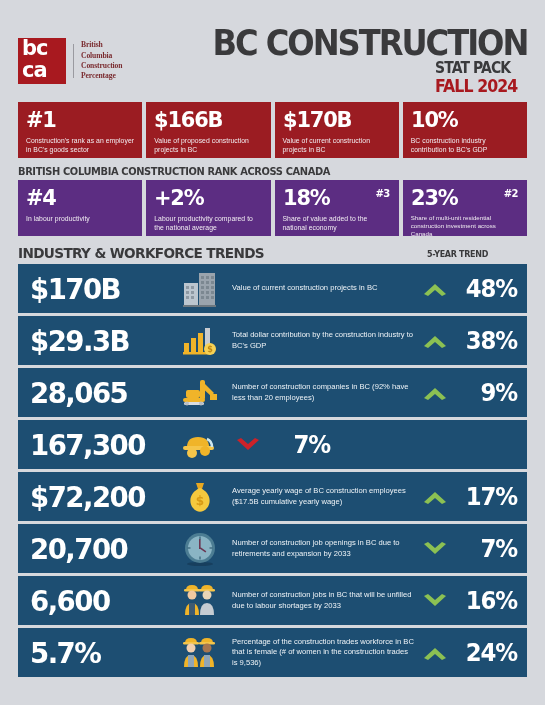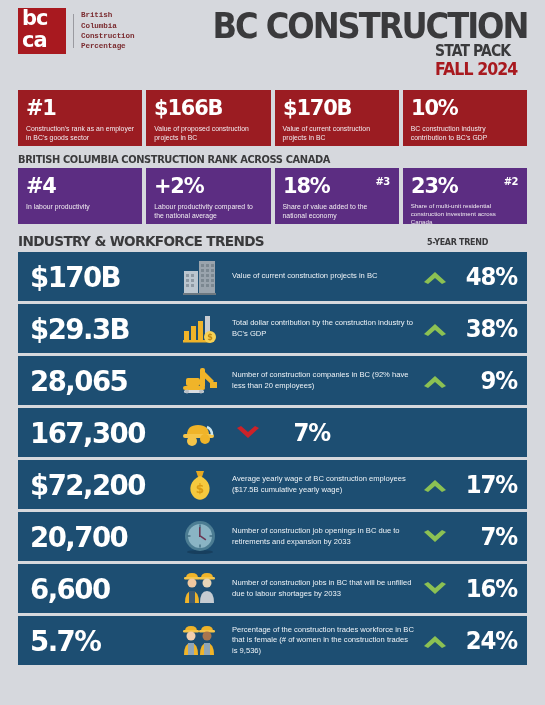--- a/index.html
+++ b/index.html
@@ -20,23 +20,23 @@
     height: 705px;
     background: #d6d8dd;
     box-sizing: border-box;
     padding: 0 18px;
     position: relative;
   }
 
   
   .header {
     display: flex;
-    align-items: flex-start;
+    align-items: center;
     height: 82px;
-    padding-top: 8px;
+    padding-top: 20px;
   }
   .logo-block {
     display: flex;
     align-items: center;
     flex: 0 0 auto;
   }
   .logo-mark {
     width: 48px;
     height: 46px;
     background: #a8191f;
@@ -57,21 +57,21 @@
   }
   .logo-mark .lm-text span { display: block; }
   .logo-divider {
     width: 1px;
     height: 34px;
     background: #9a9aa0;
     margin-right: 7px;
   }
   .logo-words {
     color: #7a2b2f;
-    font-family: Liberation Mono, monospace;
+    font-family: Liberation Serif, serif;
     font-weight: bold;
     font-size: 7.6px;
     line-height: 10.4px;
     letter-spacing: -0.1px;
   }
   .logo-words span { display: block; }
 
   .title-block {
     margin-left: auto;
     display: flex;

